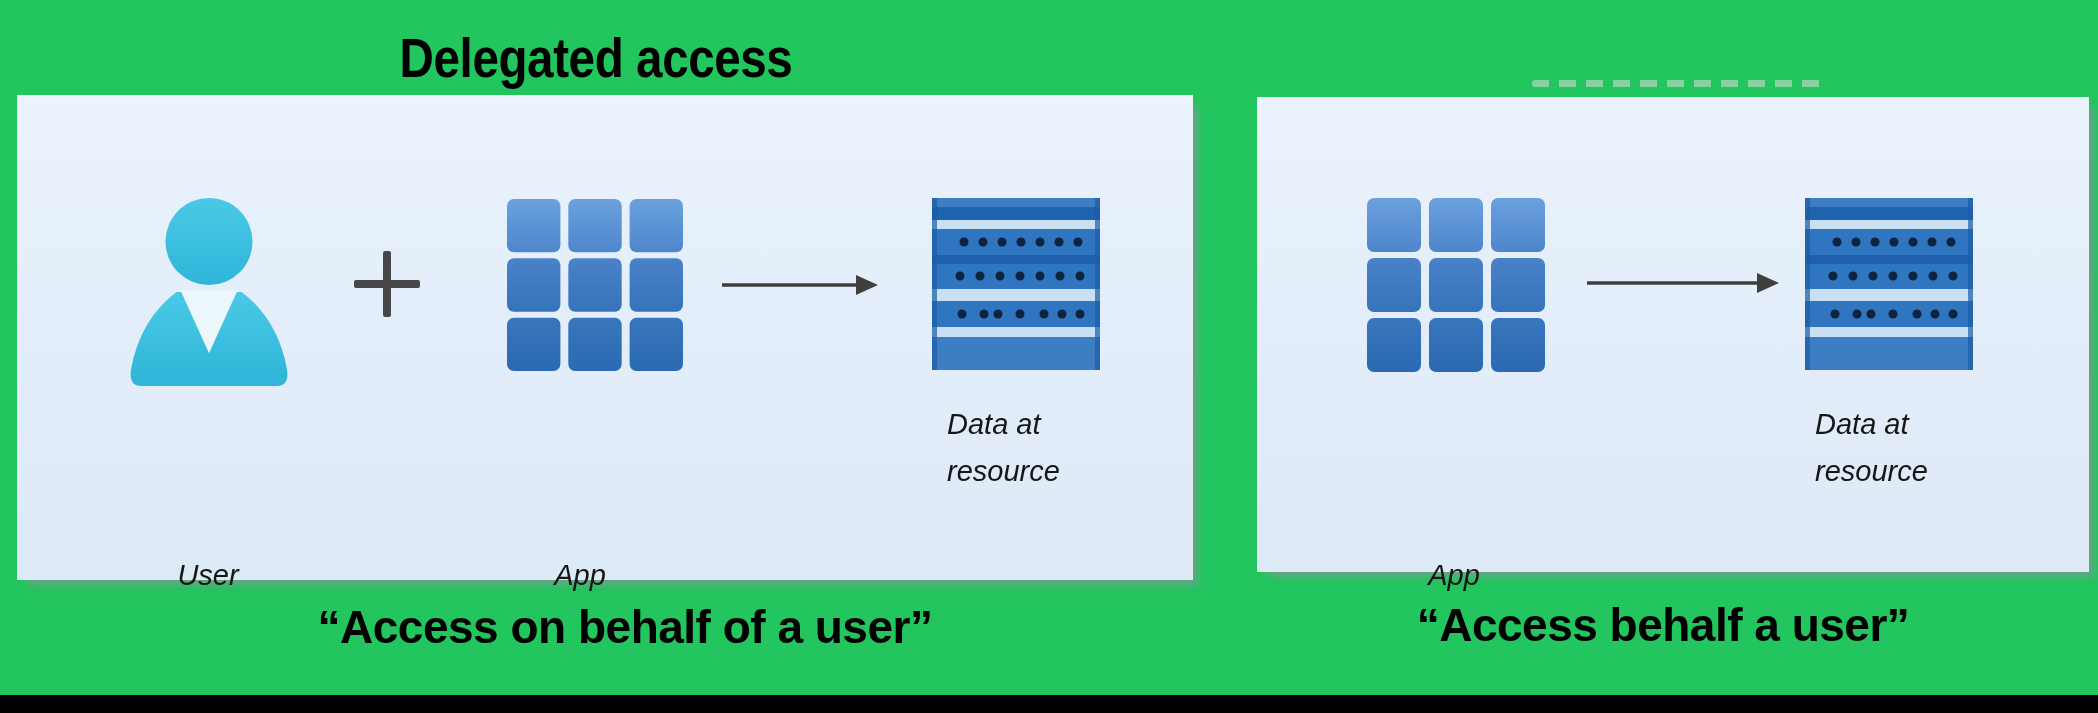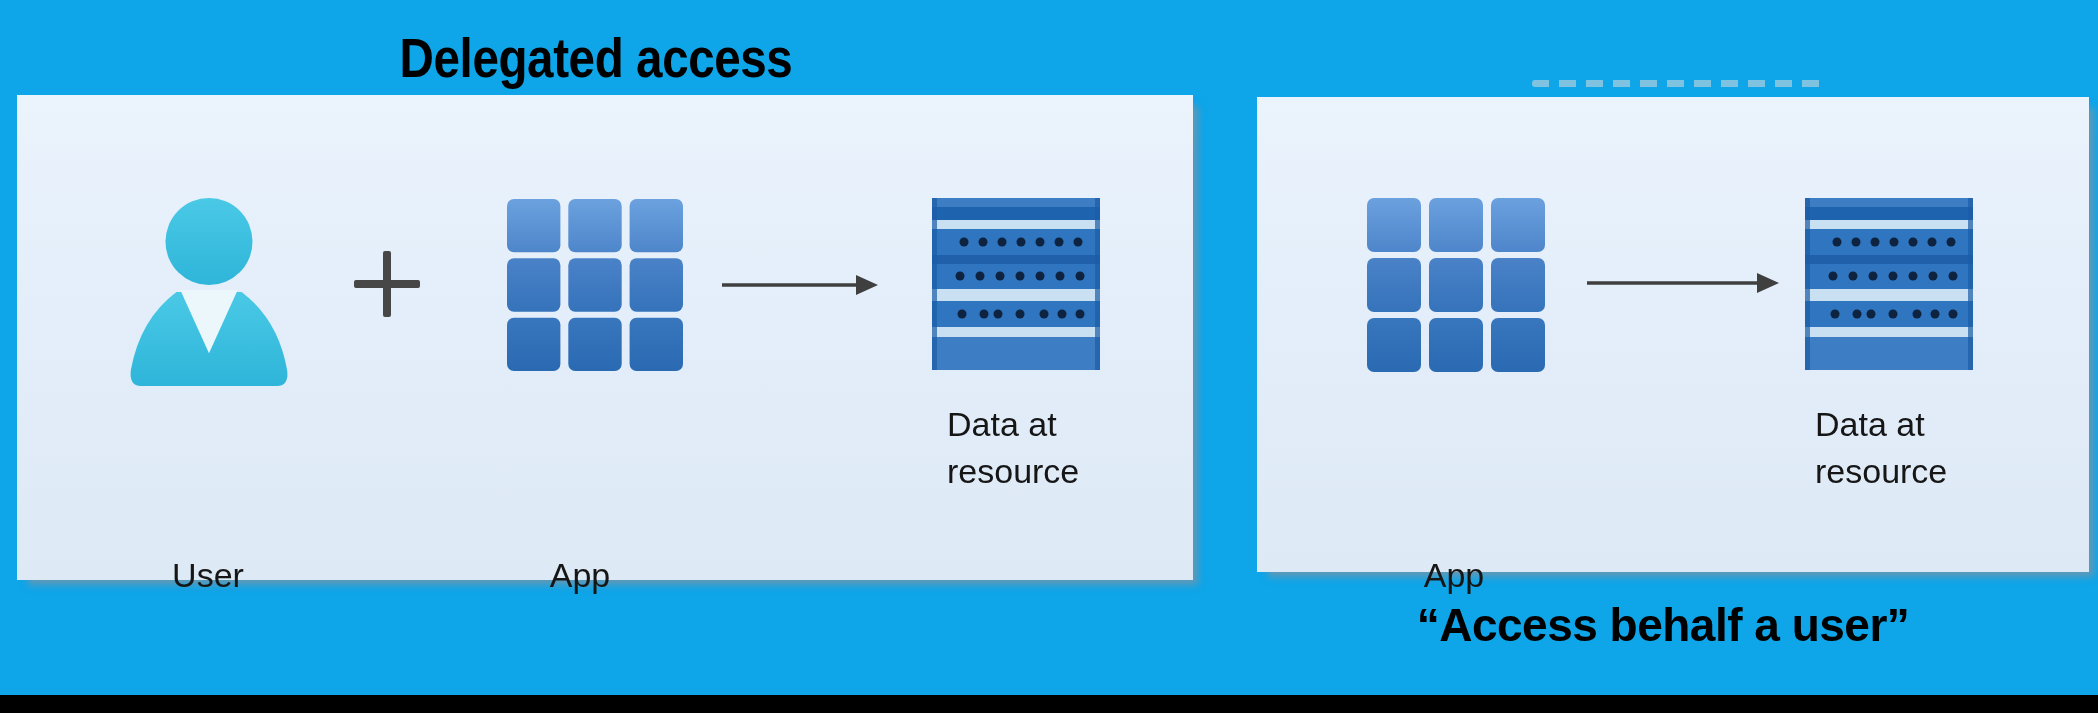--- a/index.html
+++ b/index.html
@@ -1,17 +1,17 @@
 <!DOCTYPE html>
 <html style="--panel-bg-top: #ebf3fc; --panel-bg-bottom: #dde9f5; --user-cyan: #3ec1e0; --grid-blue-light: #6ba1de; --grid-blue-dark: #2a6ab2; --data-blue: #2f75bf; --data-dark-stripe: #1e63ad; --data-light-stripe: #c9dff2; --data-dots: #0e2340; --arrow: #474747; --text: #000000; --bottom-bar: #000000;"><head>
 <meta charset="utf-8">
 <style>
   html,body{margin:0;padding:0;background:#ffffff;}
   .stage{
-    position:relative;width:2098px;height:713px;background:#0ea5e9;
+    position:relative;width:2098px;height:713px;background:#22c55e;
     overflow:hidden;font-family:"Liberation Sans","DejaVu Sans",sans-serif;
   }
   .panel{
     position:absolute;
     background:linear-gradient(180deg,#ebf3fc 0%,#e3eefa 45%,#dde9f5 100%);
     box-shadow:8px 8px 7px -3px rgba(140,146,155,0.65);
   }
   .panel-left{left:17px;top:95px;width:1176px;height:485px;}
   .panel-right{left:1257px;top:97px;width:832px;height:475px;}
   .title{
@@ -30,22 +30,23 @@
     opacity:0.55;filter:blur(0.6px);border-radius:3px;
   }
   .caption{
     position:absolute;transform:translateX(-50%);white-space:nowrap;
     font-size:46px;font-weight:bold;color:#000;letter-spacing:-0.5px;line-height:1;
   }
   .caption-left{left:625px;top:604px;}
   .caption-right{left:1663px;top:602px;}
   .icon{position:absolute;}
   .item-label{
-    position:absolute;font-size:34px;color:#161616;line-height:47px;
+    position:absolute;font-size:29px;color:#161616;line-height:47px;
     white-space:nowrap;
+    font-style:italic;
   }
   .label-center{transform:translateX(-50%);margin-top:44px;}
   .plus{position:absolute;width:66px;height:66px;}
   .plus::before,.plus::after{
     content:"";position:absolute;background:var(--arrow,#474747);border-radius:2px;
   }
   .plus::before{left:0;top:29px;width:66px;height:8px;}
   .plus::after{left:29px;top:0;width:8px;height:66px;}
   .bottom-bar{
     position:absolute;left:0;top:695px;width:2098px;height:18px;
@@ -234,16 +235,17 @@
             <circle cx="148" cy="116" r="4.5"></circle>
         </g>
       </svg>
     </div>
     <div class="item-label" style="left:558px;top:304px;">
       <div>Data at</div>
       <div>resource</div>
     </div>
   </div>
 
+  <div class="caption caption-left">“Access on behalf of a user”</div>
   <div class="caption caption-right">“Access behalf a user”</div>
 
   <div class="bottom-bar"></div>
 </div>
 
 </body></html>

